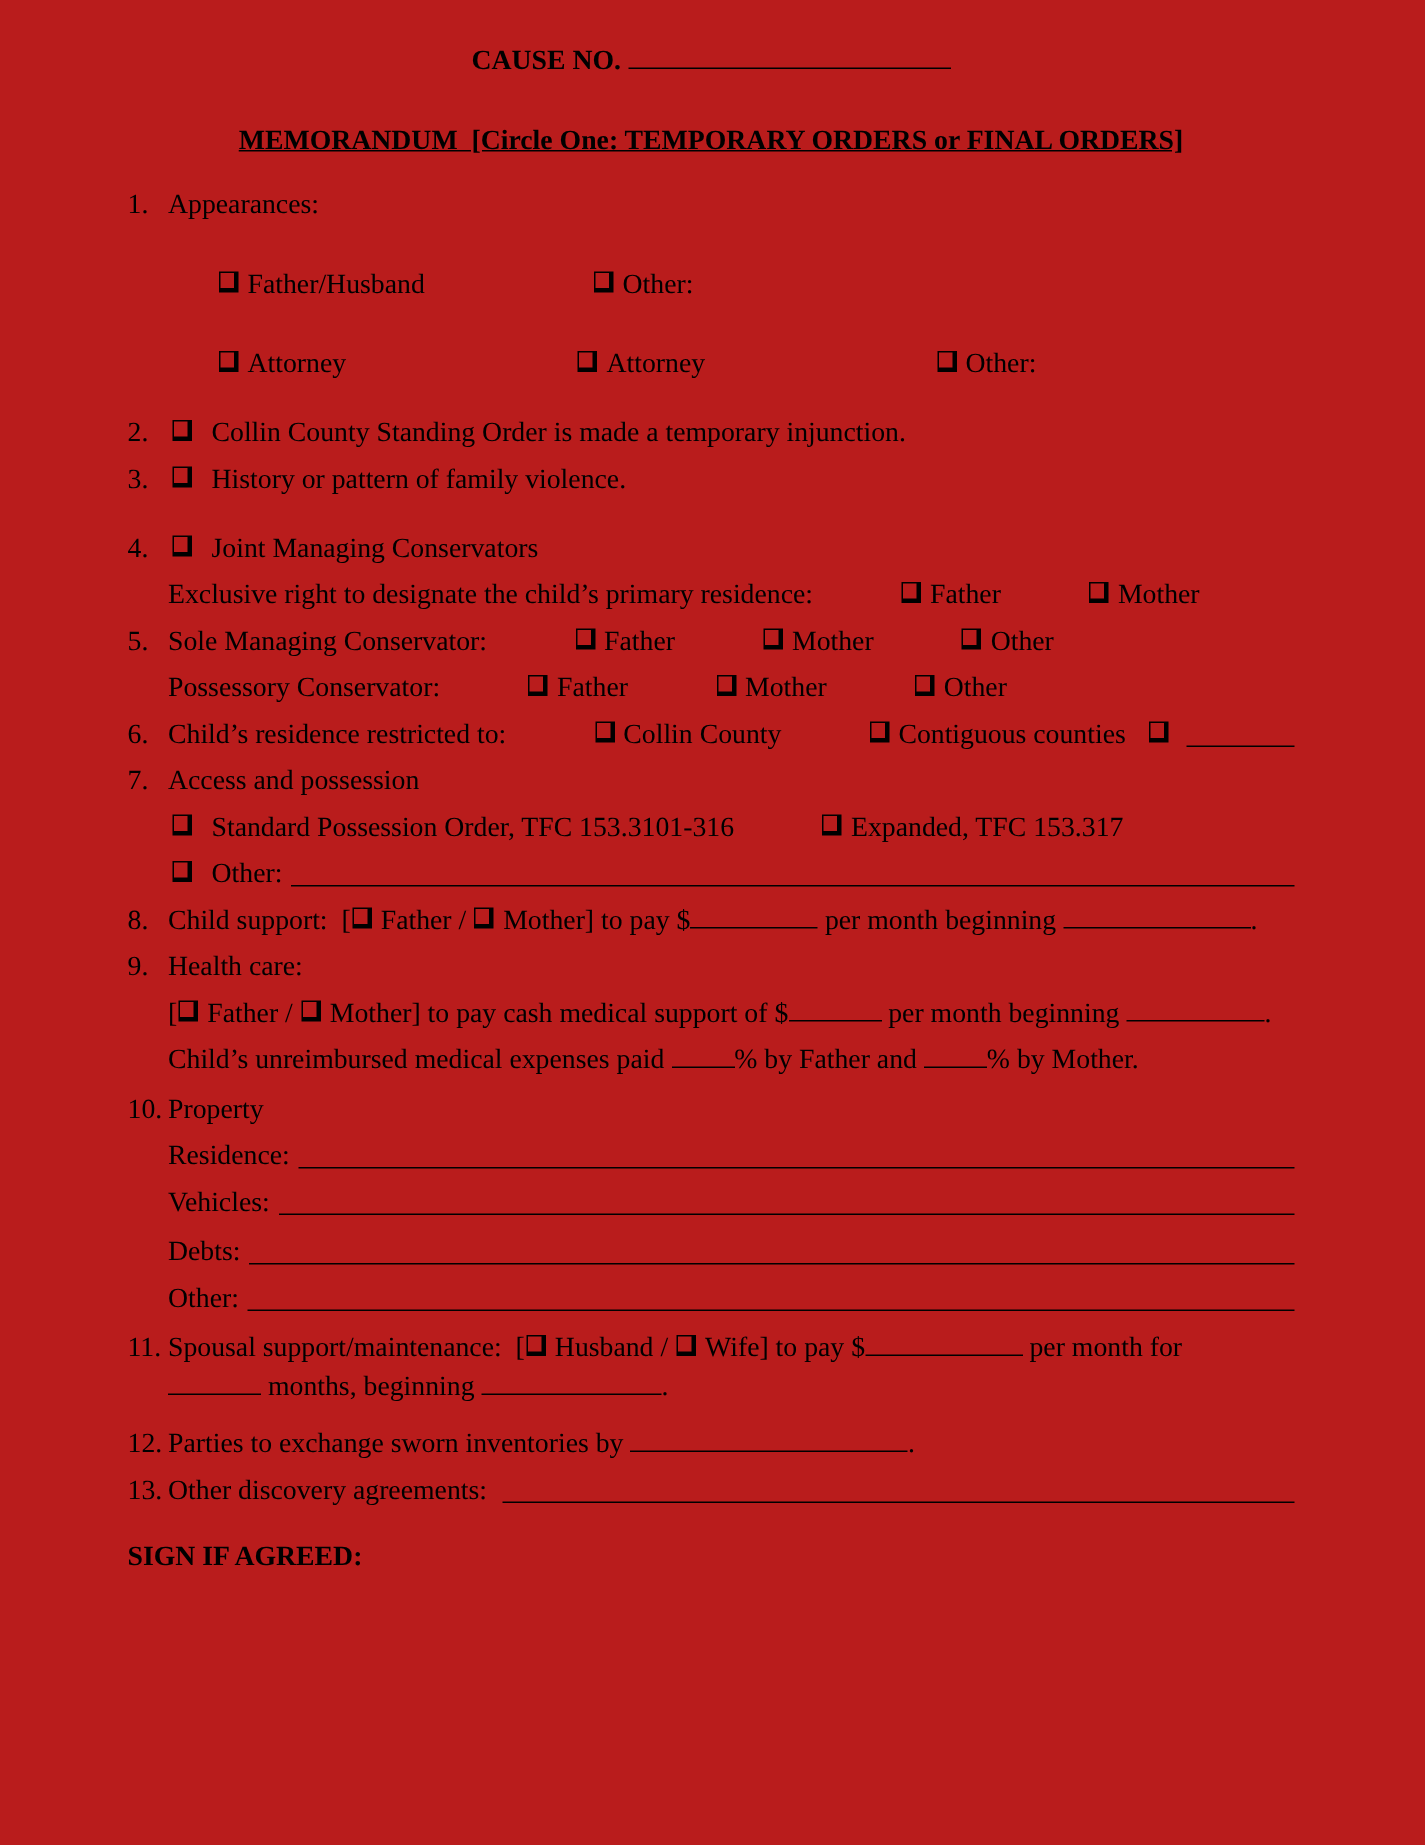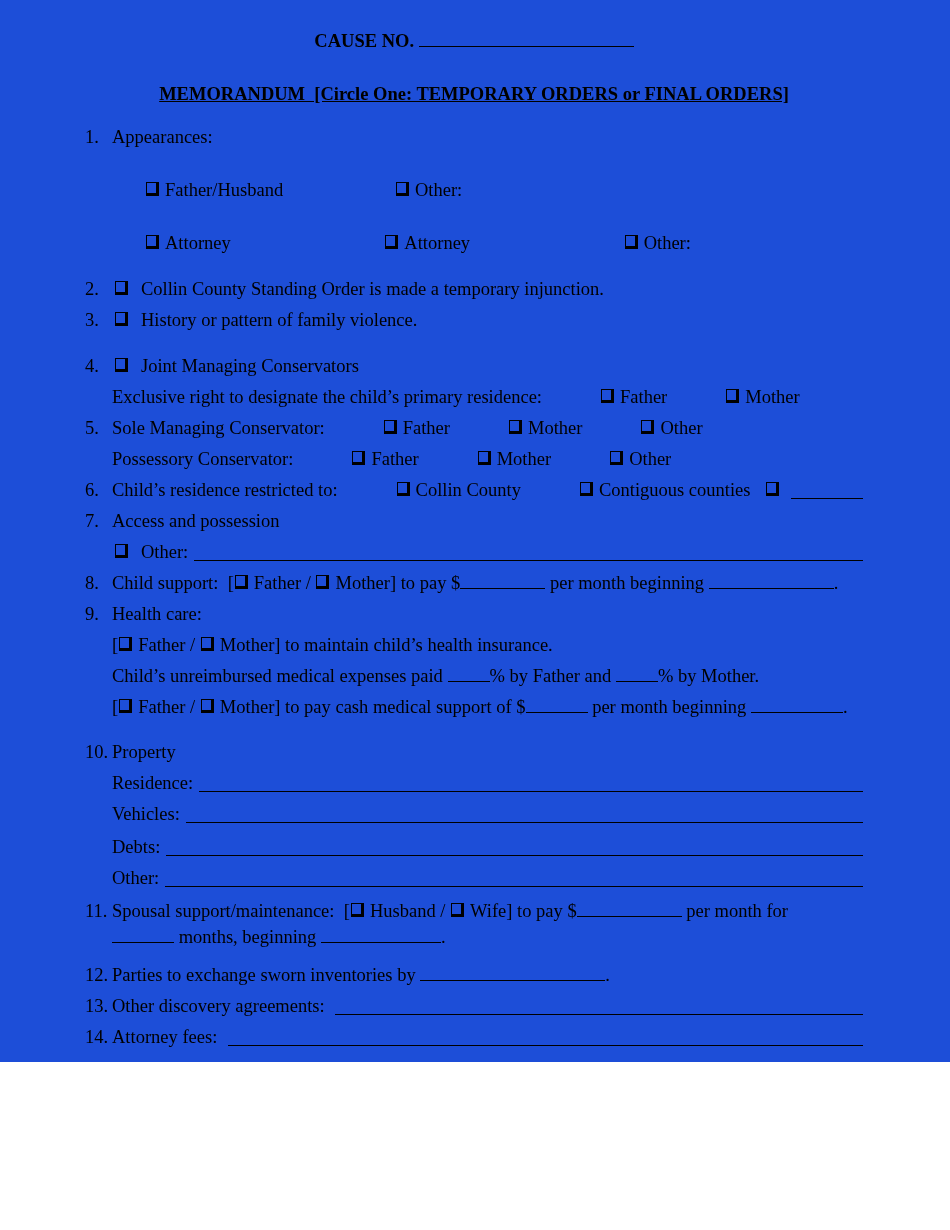--- a/index.html
+++ b/index.html
@@ -1,21 +1,21 @@
 <!DOCTYPE html>
 <html><head>
 <meta charset="utf-8">
 <style>
   html,body { margin:0; padding:0; background:#fff; }
   .page {
     position:relative;
-    width:950px; height:1062px;
+    width:950px; height:1230px;
     box-sizing:border-box;
     padding:26px 87px 0 85px;
-    background:#1d4ed8;
+    background:#b91c1c;
     color:#000;
     font-family:"Liberation Serif","DejaVu Serif",serif;
     font-size:18.5px;
     line-height:31px;
   }
   .t { white-space:pre-wrap; }
   .center { text-align:center; }
   .bold { font-weight:bold; }
   .underline { text-decoration:underline; }
 
@@ -49,21 +49,21 @@
     margin:0 6px 0 1px;
     vertical-align:0;
   }
   .cb-lead { margin:0 13px 0 3px; }
   .opt { margin-left:15px; white-space:pre;padding-left:44px; }
   .opt .cb { margin-left:0; }
 
   .cols { display:flex; margin-left:33px; }
   .col { width:250px;margin-top:22px; }
 
-  .mt22{margin-top:22px} .mt15{margin-top:15px} .mt14{margin-top:14px}
+  .mt22{margin-top:22px} .mt15{margin-top:15px} .mt14{margin-top:2px}
   .mt13{margin-top:13px} .mt12{margin-top:12px} .mt2{margin-top:2px}
   .tight { line-height:21px; min-height:21px; }
 </style>
 </head>
 <body>
 
 <div class="page">
 
   <div class="row center">
     <span class="t bold">CAUSE NO. </span><span class="blank w215"></span>
@@ -126,45 +126,45 @@
         <span class="cb" style="margin-left:15px"></span>
         <span class="fill" style="max-width:125px"></span>
     </div>
   </div>
 
   <div class="item">
     <div class="row">
       <span class="num t">7.</span>
       <span class="t">Access and possession</span>
     </div>
+    <div class="row">
+      <span class="cb cb-lead"></span><span class="t">Standard Possession Order, TFC 153.3101-316</span><span class="opt"><span class="cb"></span><span class="t">Expanded, TFC 153.317</span></span>
+    </div>
     <div class="row flex">
       <span class="cb cb-lead"></span>
         <span class="t">Other:</span>
         <span class="fill"></span>
     </div>
   </div>
 
   <div class="item row">
     <span class="num t">8.</span>
     <span class="t">Child support:  [</span><span class="cb"></span><span class="t">Father / </span><span class="cb"></span><span class="t">Mother] to pay $</span><span class="blank w85"></span><span class="t"> per month beginning </span><span class="blank w118"></span><span class="t">.</span>
   </div>
 
   <div class="item">
     <div class="row">
       <span class="num t">9.</span>
       <span class="t">Health care:</span>
     </div>
     <div class="row">
-      <span class="t">[</span><span class="cb"></span><span class="t">Father / </span><span class="cb"></span><span class="t">Mother] to maintain child’s health insurance.</span>
+      <span class="t">[</span><span class="cb"></span><span class="t">Father / </span><span class="cb"></span><span class="t">Mother] to pay cash medical support of $</span><span class="blank w62"></span><span class="t"> per month beginning </span><span class="blank w92"></span><span class="t">.</span>
     </div>
     <div class="row">
       <span class="t">Child’s unreimbursed medical expenses paid </span><span class="blank w42"></span><span class="t">% by Father and </span><span class="blank w42"></span><span class="t">% by Mother.</span>
-    </div>
-    <div class="row">
-      <span class="t">[</span><span class="cb"></span><span class="t">Father / </span><span class="cb"></span><span class="t">Mother] to pay cash medical support of $</span><span class="blank w62"></span><span class="t"> per month beginning </span><span class="blank w92"></span><span class="t">.</span>
     </div>
   </div>
 
   <div class="item mt14">
     <div class="row">
       <span class="num t">10.</span>
       <span class="t">Property</span>
     </div>
     <div class="row flex">
       <span class="t">Residence:</span>
@@ -200,26 +200,19 @@
   </div>
 
   <div class="item row">
     <span class="num t">13.</span>
     <div class="flex">
       <span class="t">Other discovery agreements: </span>
         <span class="fill"></span>
     </div>
   </div>
 
-  <div class="item row">
-    <span class="num t">14.</span>
-    <div class="flex">
-      <span class="t">Attorney fees: </span>
-        <span class="fill"></span>
-    </div>
-  </div>
 
 
   <div class="row mt13">
     <span class="t bold">SIGN IF AGREED:</span>
   </div>
 
 </div>
 
 </body></html>

